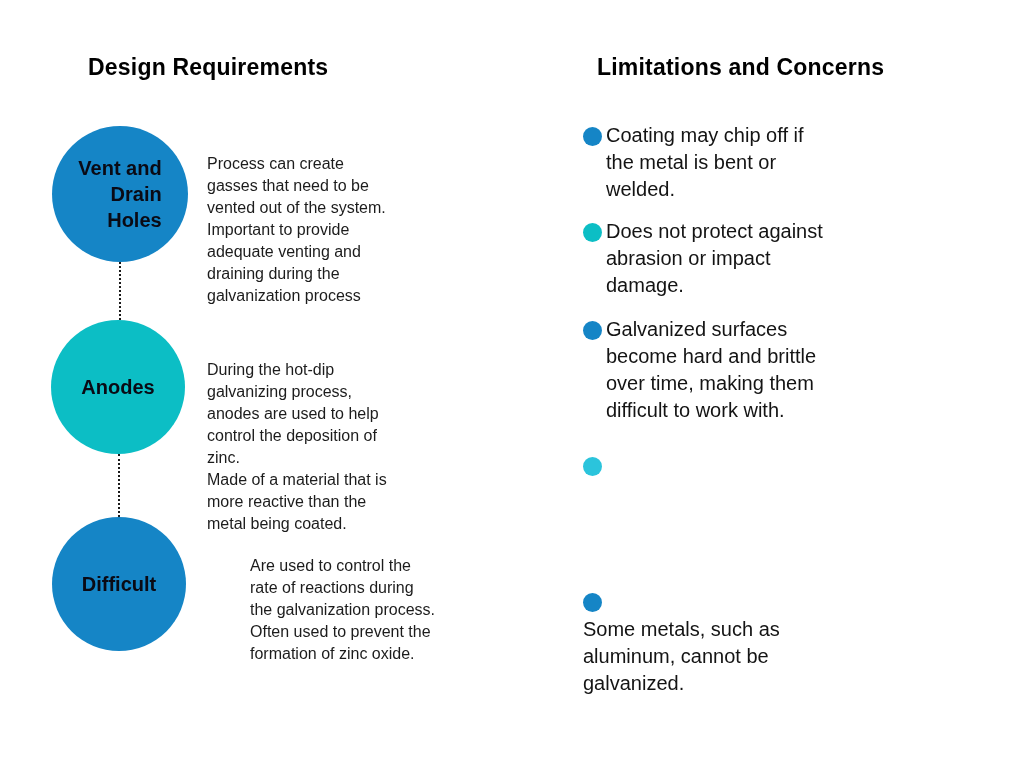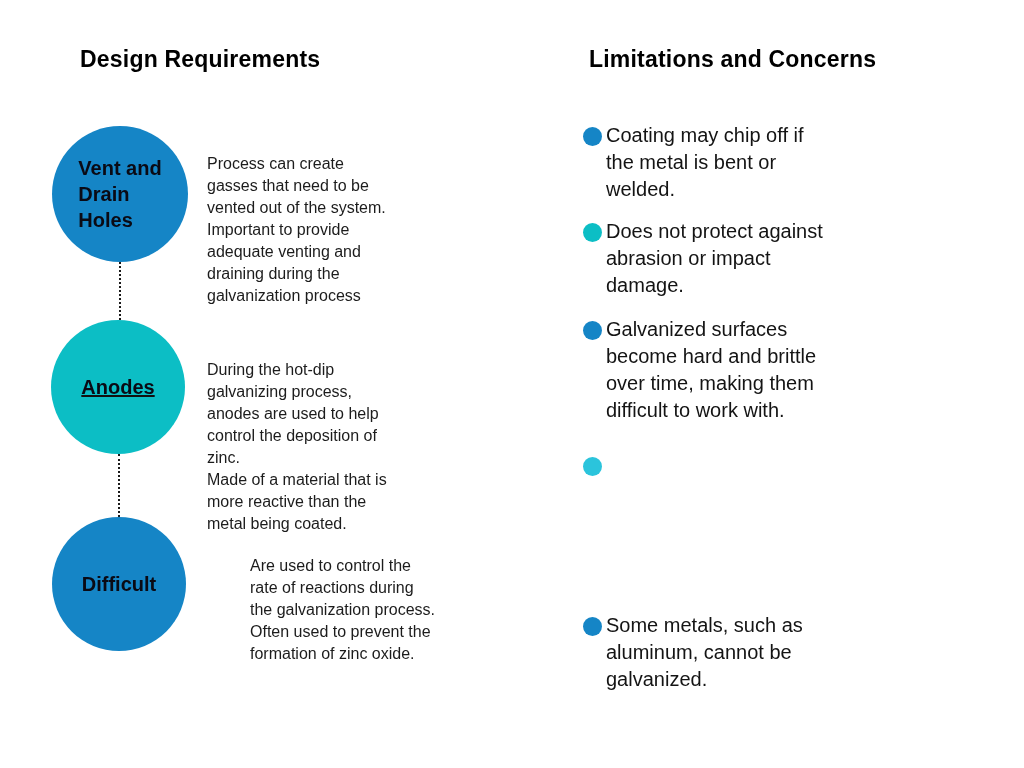--- a/index.html
+++ b/index.html
@@ -6,45 +6,45 @@
   .canvas{
     position:relative;
     width:1024px;height:768px;
     background:#ffffff;
     font-family:"Liberation Sans", sans-serif;
     color:#111111;
     overflow:hidden;
   }
   .title{
     position:absolute;
-    margin:0;
+    margin:8px;
     font-size:23px;
     font-weight:700;
     color:#000000;
     letter-spacing:0.2px;
     white-space:nowrap;
   }
   .title-left{left:80px;top:46px;}
   .title-right{left:589px;top:46px;}
 
   .circle{
     position:absolute;
     width:136px;height:136px;
     border-radius:50%;
     display:flex;align-items:center;justify-content:center;
-    text-align:left;
+    text-align:right;
   }
   .circle-label{
     font-size:20px;font-weight:700;color:#0a0a14;
     line-height:26px;white-space:pre-line;
   }
   .circle[data-color="blue"]{background:#1585C6;}
   .circle[data-color="teal"]{background:#0CBEC5;}
   .circle-1{left:52px;top:126px;}
-  .circle-2{left:51px;top:320px;width:134px;height:134px;text-decoration:underline;}
+  .circle-2{left:51px;top:320px;width:134px;height:134px;}
   .circle-3{left:52px;top:517px;width:134px;height:134px;}
 
   .connector{
     position:absolute;
     width:0;
     border-left:2px dotted #1a1a1a;
   }
   .connector-1{left:119px;top:262px;height:58px;}
   .connector-2{left:118px;top:454px;height:63px;}
 
@@ -66,21 +66,21 @@
     left:583px;
     display:flex;
     align-items:flex-start;
     gap:4px;
     width:330px;
   }
   .bullet-1{top:122px;}
   .bullet-2{top:218px;}
   .bullet-3{top:316px;}
   .bullet-4{top:452px;}
-  .bullet-5{top:612px;}
+  .bullet-5{top:588px;flex-direction:column;}
   .dot{
     flex:0 0 auto;
     width:19px;height:19px;
     border-radius:50%;
     margin-top:5px;
   }
   .dot[data-color="blue"]{background:#1585C6;}
   .dot[data-color="teal"]{background:#0CBEC5;}
   .dot[data-color="cyan"]{background:#2BC4DC;}
   .bullet-text{

